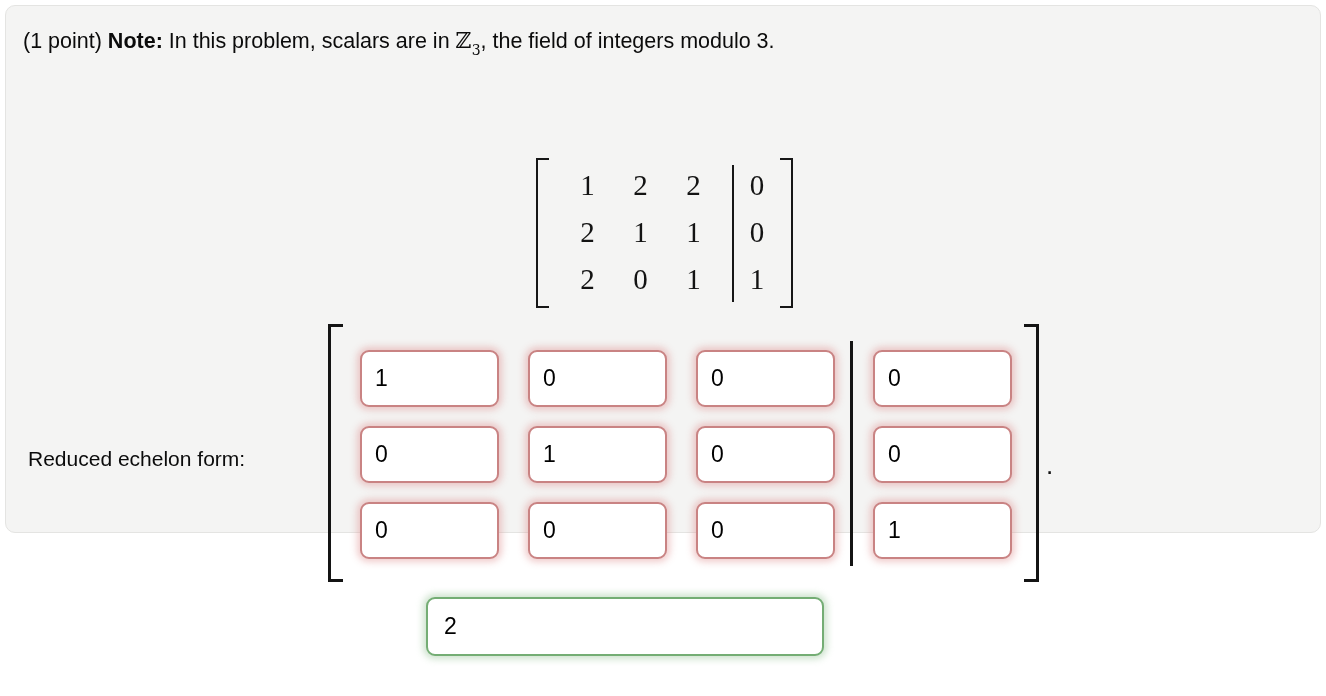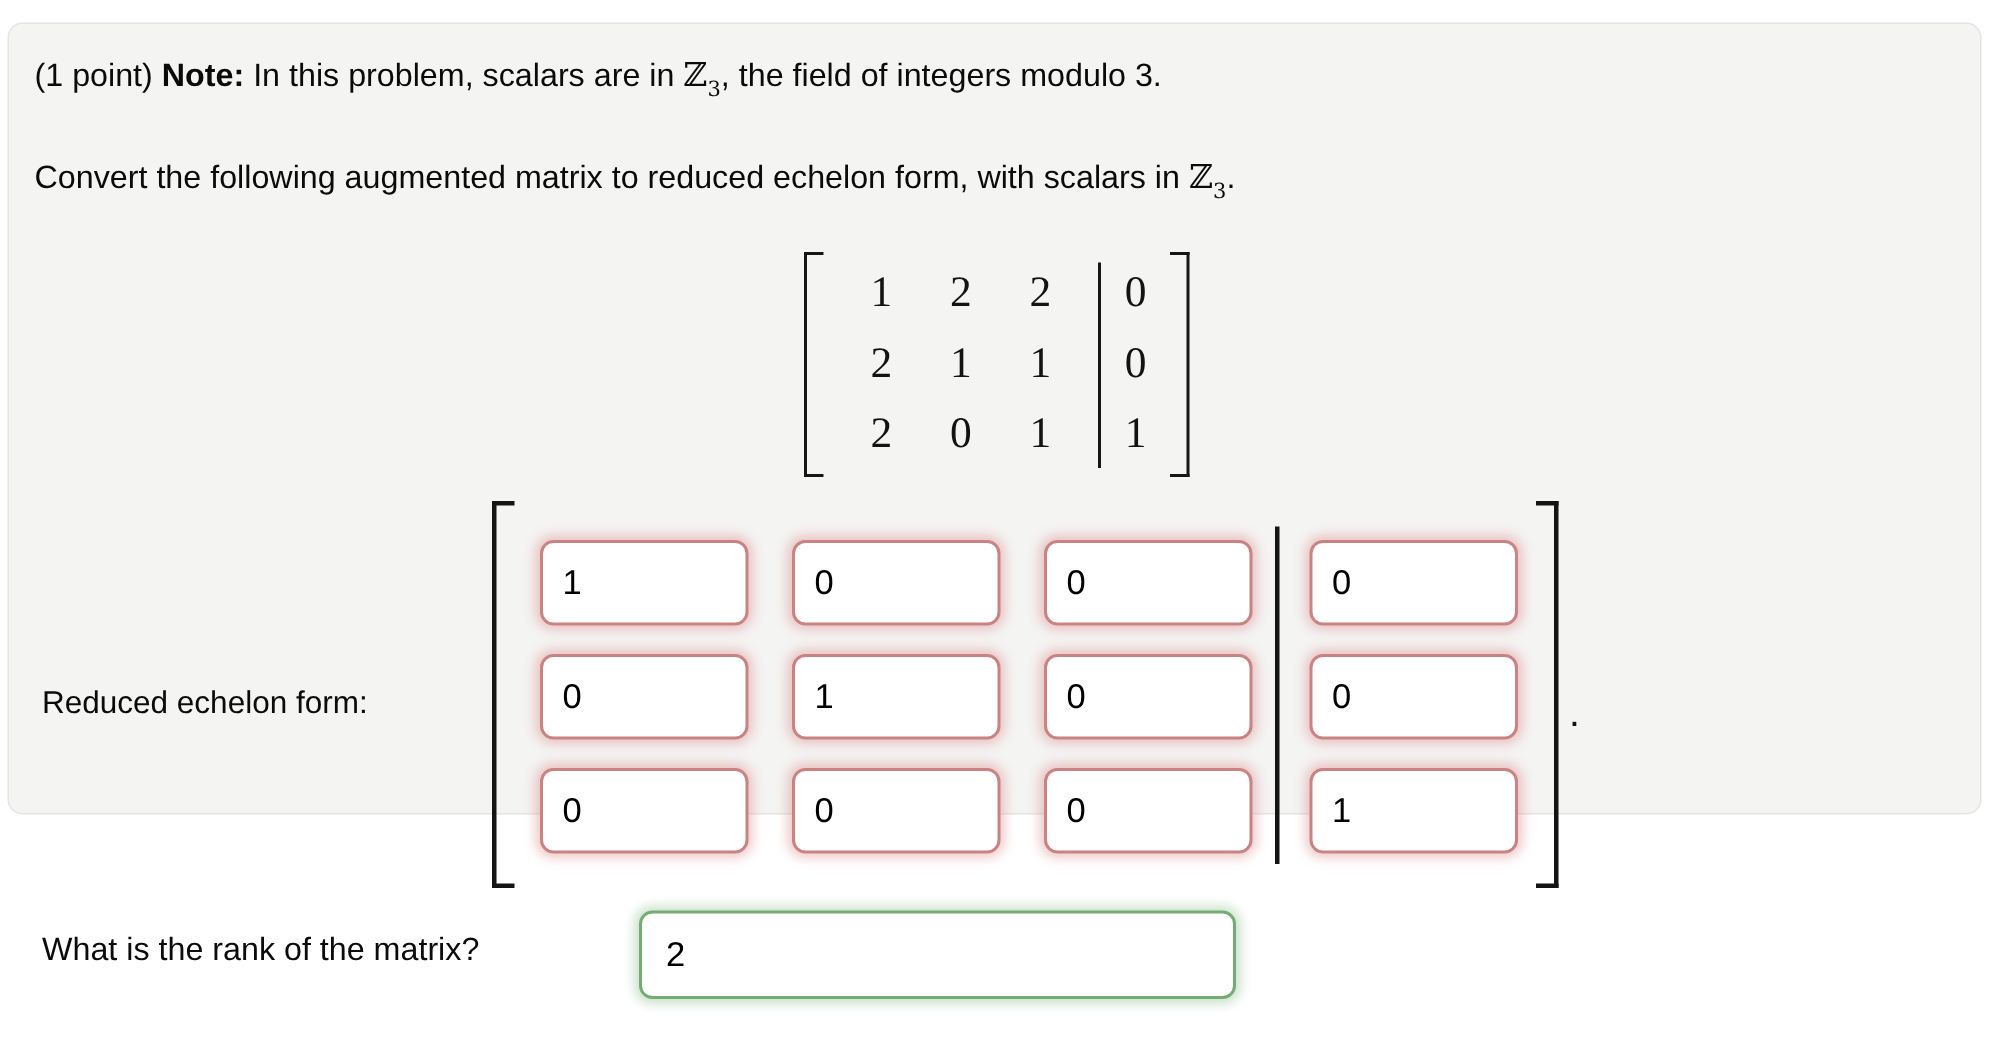--- a/index.html
+++ b/index.html
@@ -4,21 +4,21 @@
 <style>
   * { box-sizing: border-box; }
   html,body { margin:0; padding:0; }
   body {
     width:1326px; height:696px; position:relative;
     background:#ffffff;
     font-family:"Liberation Sans", sans-serif;
     color:#0b0b0b;
   }
   .card {
-    position:absolute; left:5px; top:15px; width:1316px; height:528px;
+    position:absolute; left:5px; top:5px; width:1316px; height:528px;
     background:#f4f4f3;
     border:1px solid #e4e4e2;
     border-radius:10px;
   }
   .tline { position:absolute; font-size:21.5px; white-space:pre; }
   .tline1 { left:17px; top:22px; }
   .tline2 { left:17px; top:90px; }
   .bb { font-family:"DejaVu Serif","DejaVu Sans",serif; font-size:22px; }
   .bb sub { font-size:14px; position:relative; top:2px; }
 
@@ -79,21 +79,20 @@
     padding:0 10px 0 16px; outline:none;
   }
 </style>
 </head>
 <body>
 
 <div class="card">
 
   <div class="tline tline1"><span>(1 point) </span><b>Note:</b><span> In this problem, scalars are in </span><span class="bb"><span>ℤ</span><sub>3</sub></span><span>, the field of integers modulo 3.</span></div>
 
-  <div class="tline tline2"><span>Convert the following augmented matrix to reduced echelon form, with scalars in </span><span class="bb"><span>ℤ</span><sub>3</sub></span><span>.</span></div>
 
   <div class="dmatrix">
     <div class="dm-bl"></div>
     <div class="dm-grid">
       <span>1</span>
       <span>2</span>
       <span>2</span>
       <span>2</span>
       <span>1</span>
       <span>1</span>
@@ -129,16 +128,15 @@
     <div class="am-aug">
       <input class="cell" value="0" style="">
       <input class="cell" value="0" style="">
       <input class="cell" value="1" style="">
     </div>
     <div class="am-br"></div>
   </div>
 
   <div class="period">.</div>
 
-  <div class="rank-label">What is the rank of the matrix?</div>
   <input class="rank-input" value="2" style="">
 
 </div>
 
 </body></html>

